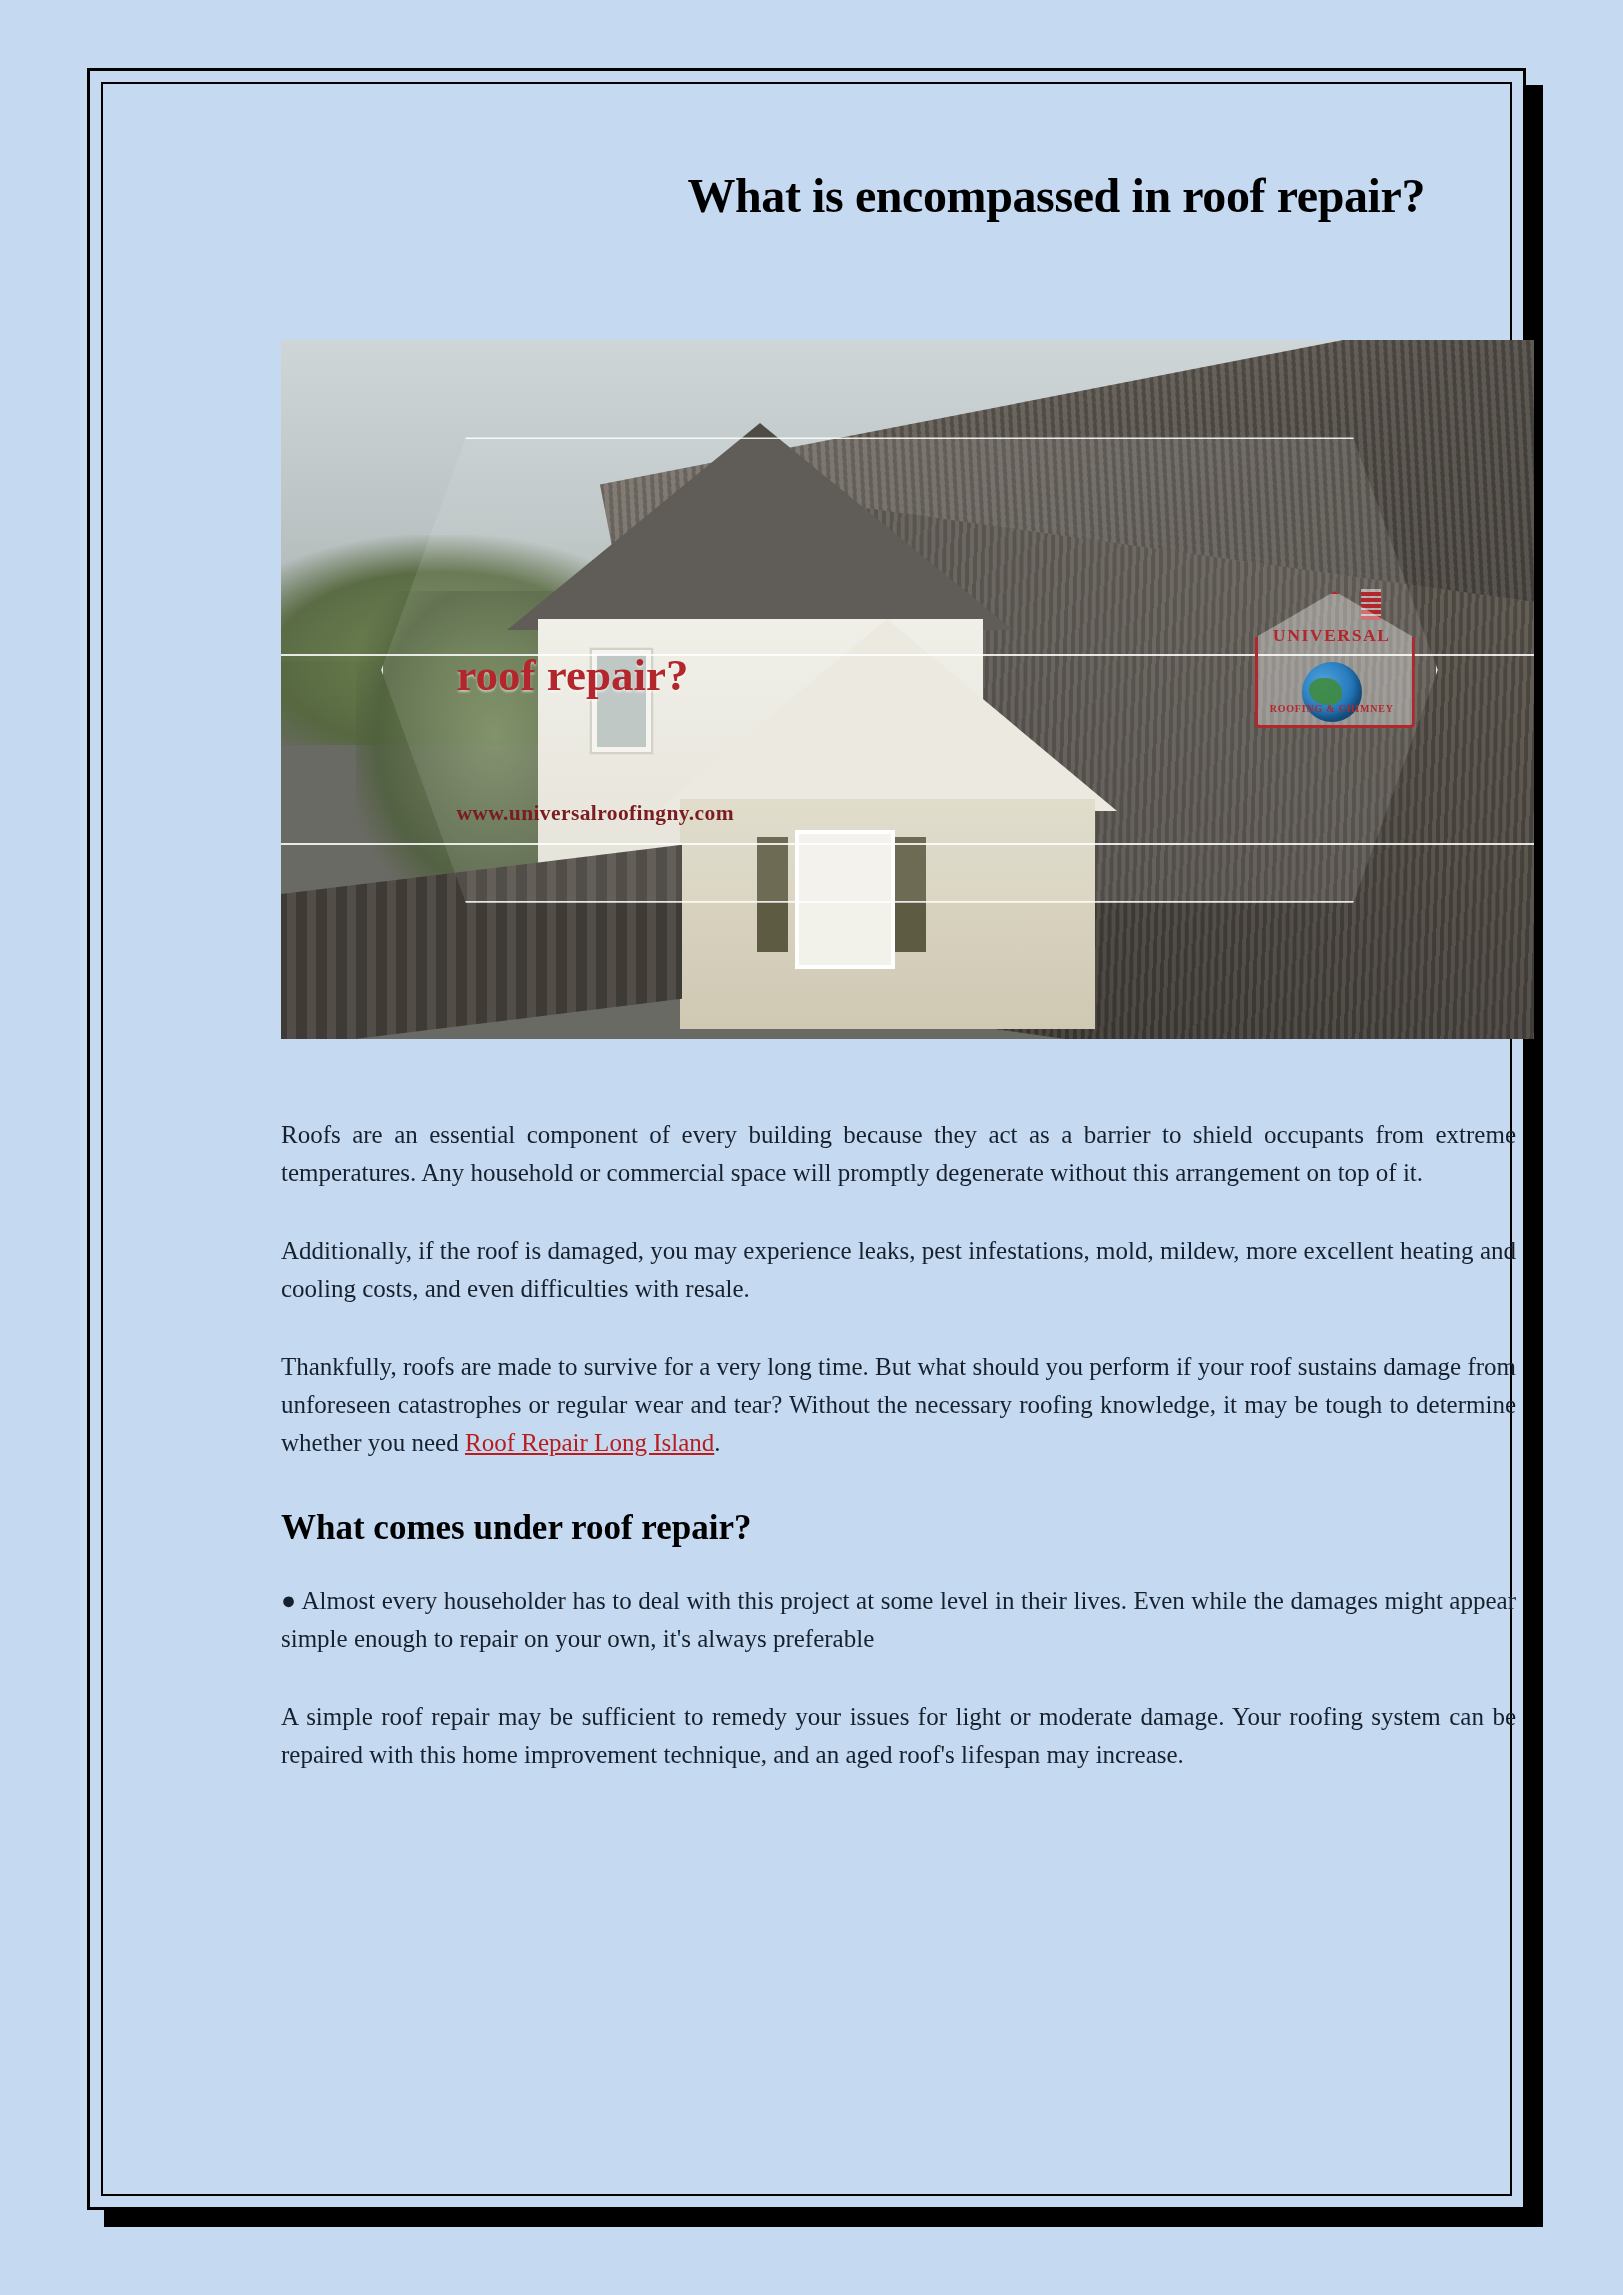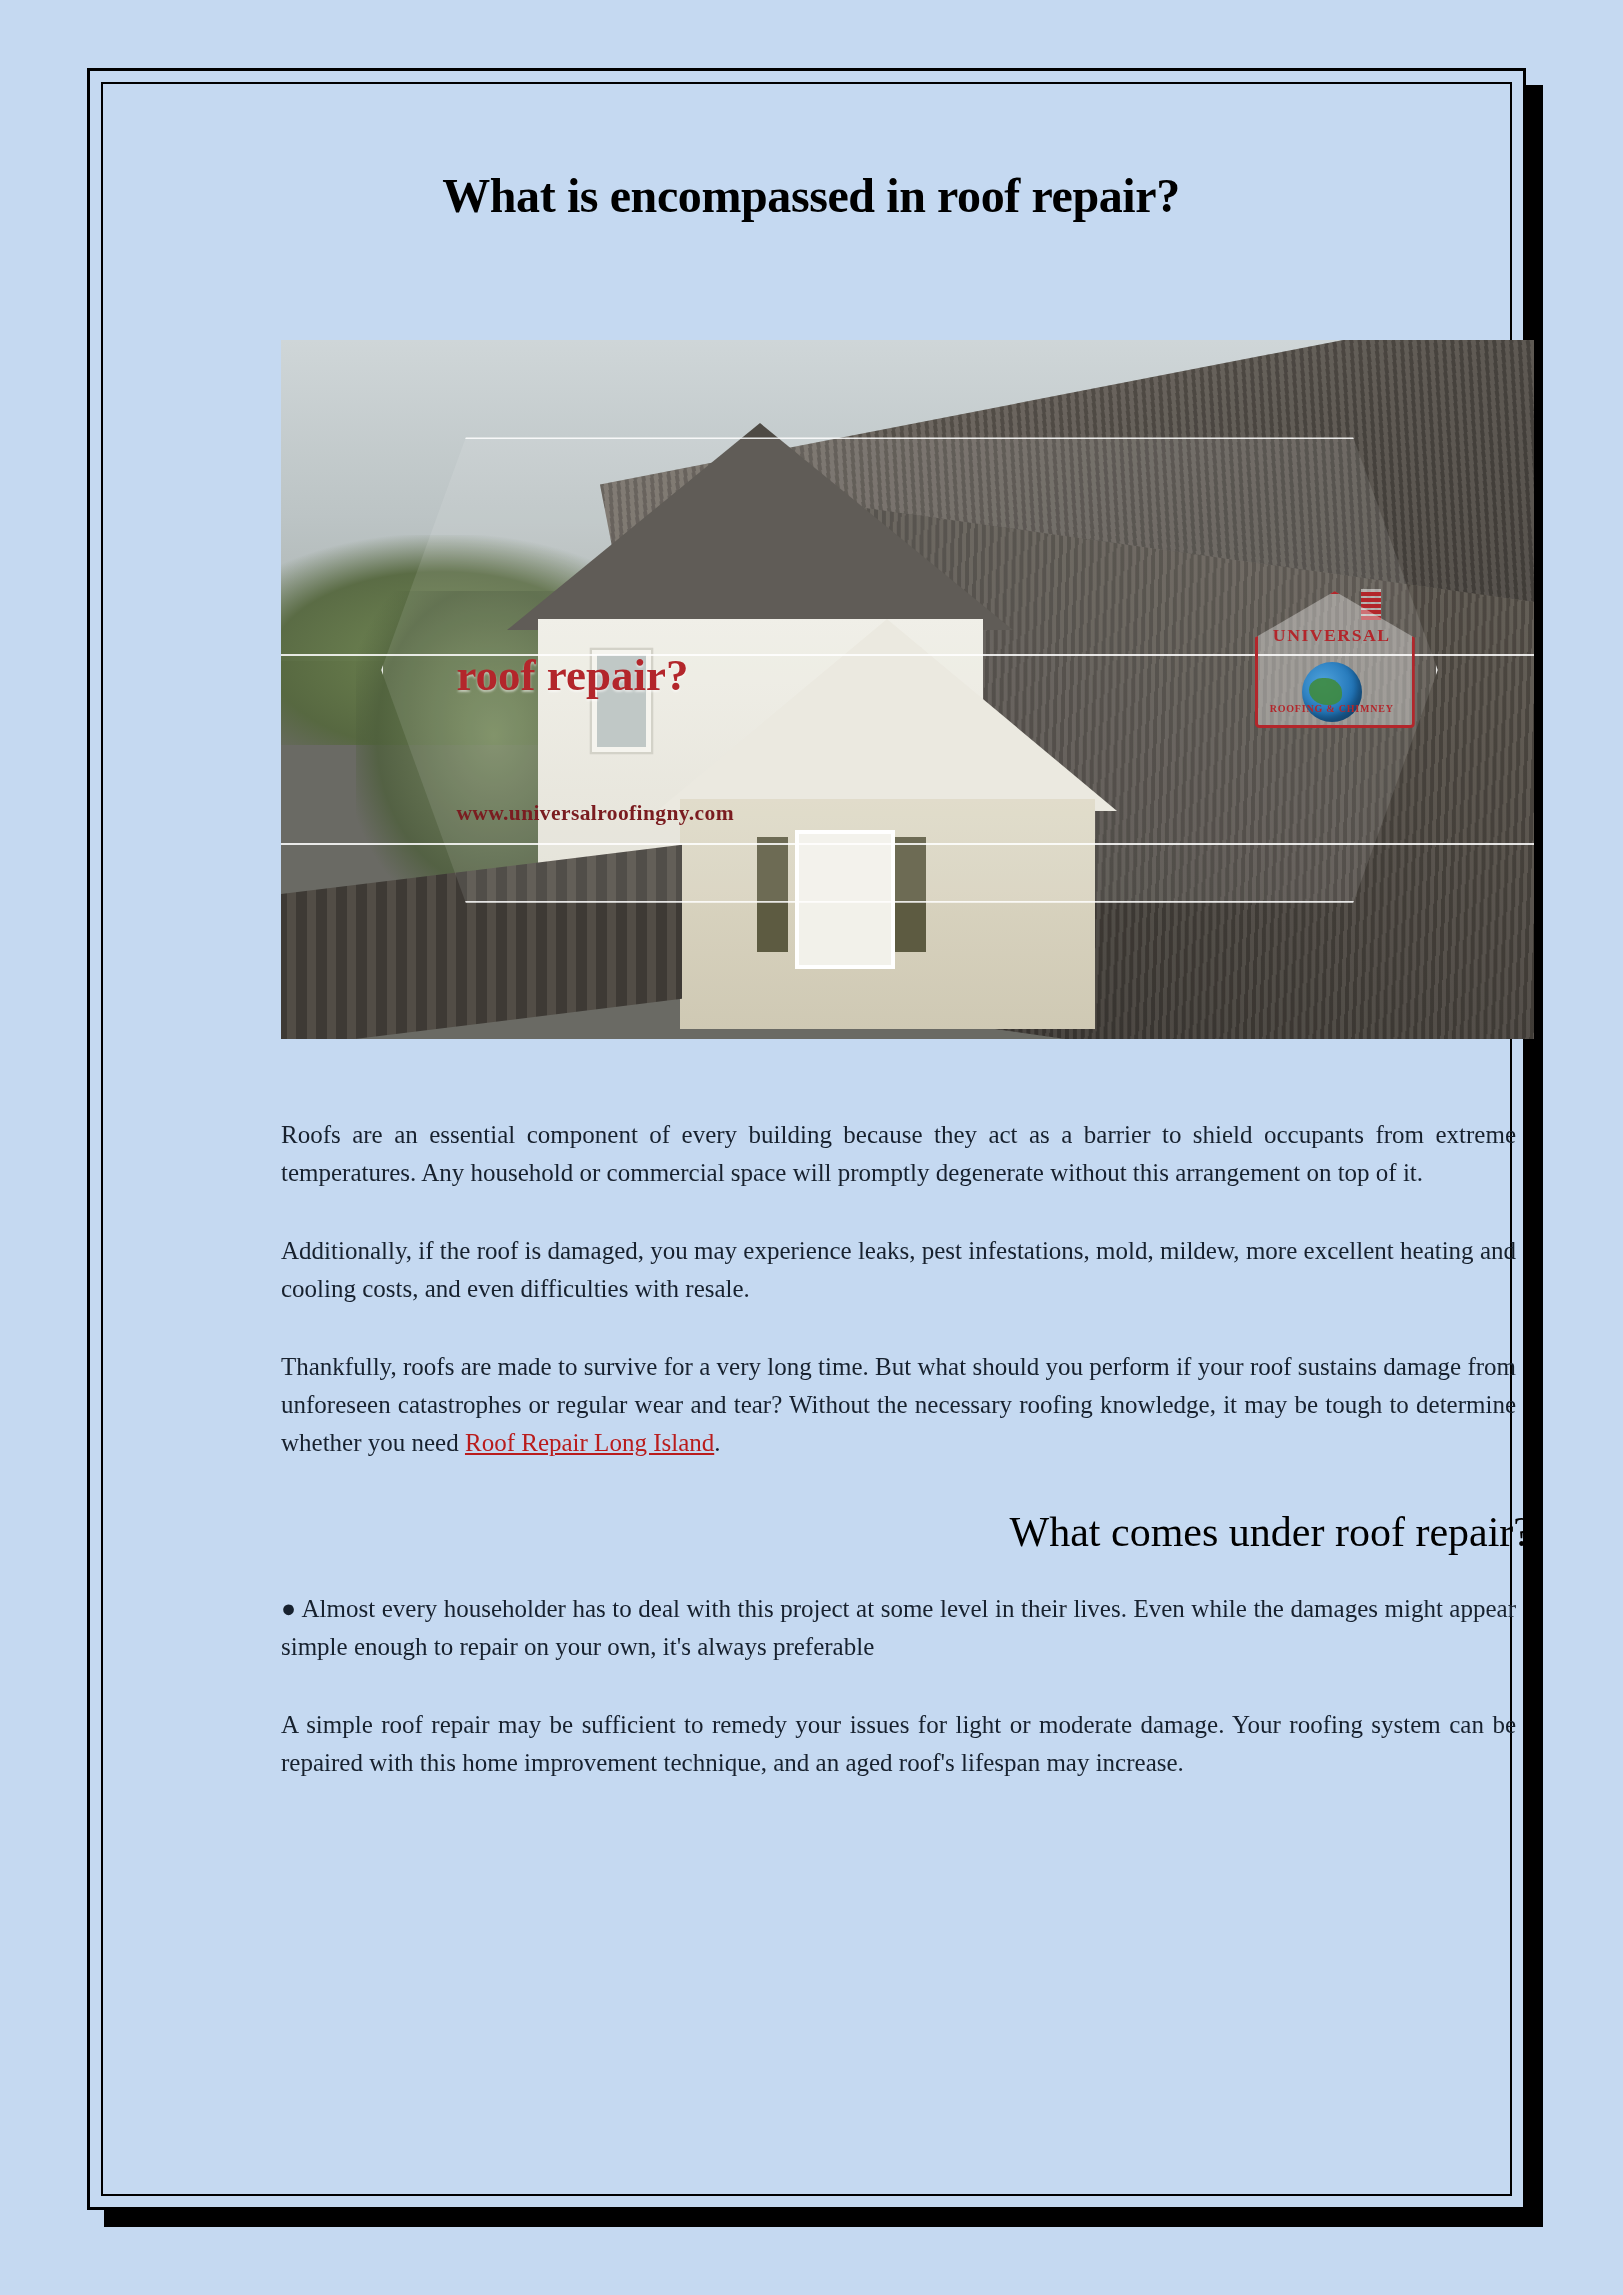--- a/index.html
+++ b/index.html
@@ -40,21 +40,21 @@
     left: 107px;
     top: 96px;
     width: 1228px;
   }
 
   .doc-title {
     font-family: "Liberation Serif", serif;
     font-size: 48px;
     font-weight: bold;
     color: #000000;
-    text-align: center;
+    text-align: right;
     letter-spacing: -0.4px;
     margin: 0 0 0 0;
     line-height: 1.2;
   }
 
   
   .hero {
     position: relative;
     width: 1253px;
     height: 699px;
@@ -299,24 +299,23 @@
     text-align: justify;
   }
   p.para:last-child { margin-bottom: 0; }
   .lnk {
     text-decoration: underline;
     color: #b91c1c;
   }
   h2.sub {
     margin: 46px 0 34px 0;
     font-family: "Liberation Serif", serif;
-    font-size: 42px;
-    font-weight: normal;
+    font-size: 35px;
+    font-weight: bold;
     color: #000000;
-    text-align: right;
   }
   .bullet {
     text-align: justify;
   }
 </style>
 </head>
 <body>
 
 <div class="page">
   <div class="page-inner-border"></div>

